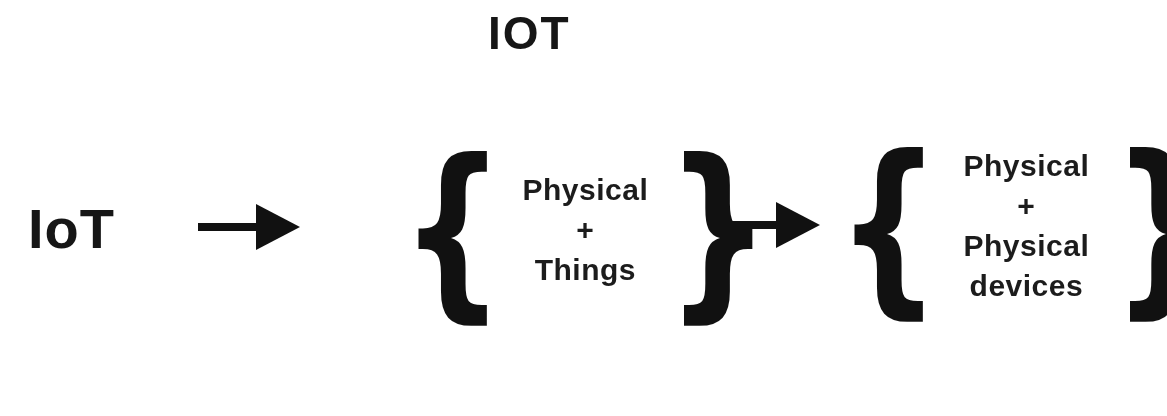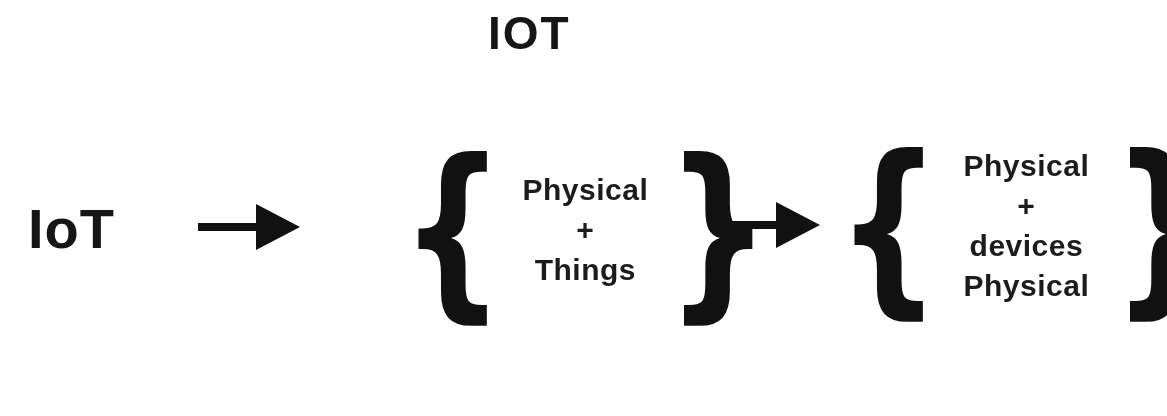--- a/index.html
+++ b/index.html
@@ -115,19 +115,19 @@
       <rect x="0" y="19" width="64" height="8" fill="#111111"></rect>
       <polygon points="58,0 102,23 58,46" fill="#111111"></polygon>
     </svg>
   </div>
 
   <div class="brace-group group-2">
     <span class="brace brace-open">{</span>
     <div class="lines">
       <div class="line">Physical</div>
       <div class="line">+</div>
+      <div class="line">Physical</div>
       <div class="line">devices</div>
-      <div class="line">Physical</div>
     </div>
     <span class="brace brace-close">}</span>
   </div>
 
 </div>
 
 </body></html>

